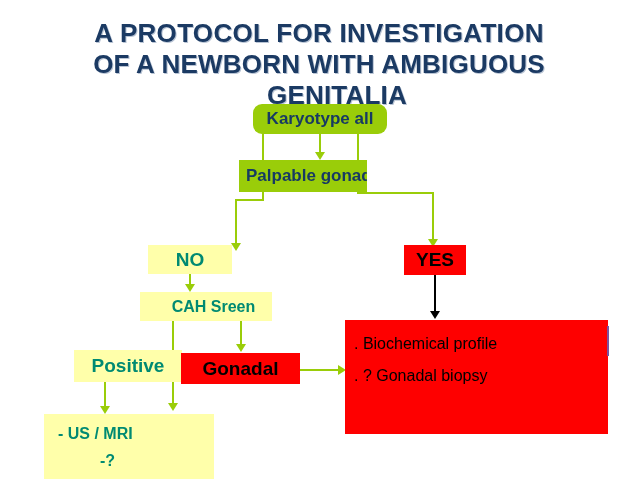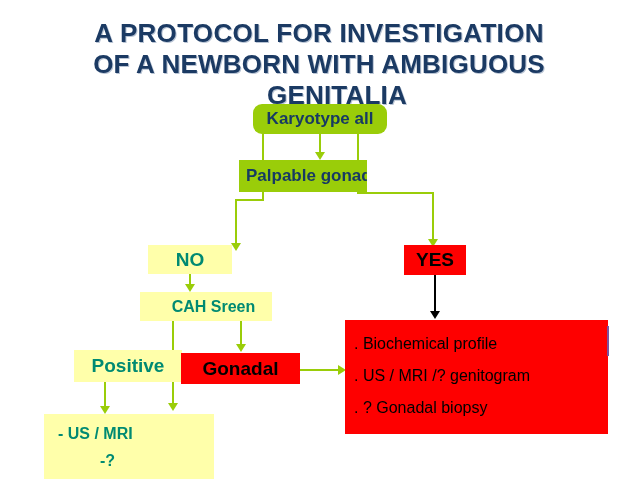--- a/index.html
+++ b/index.html
@@ -226,21 +226,20 @@
   <div id="n-positive" class="node pale-box">
     <span>Positive</span>
   </div>
 
   <div id="n-negative" class="node red-box">
     <span>Gonadal</span>
   </div>
 
   <div id="n-workup">
     <span class="wline">.  Biochemical profile</span>
-    <span class="wline">. US / MRI /? genitogram</span>
     <span class="wline">. ? Gonadal biopsy</span>
   </div>
 
   <div id="n-bottom">
     <span class="bline">- US / MRI</span>
     <span class="bline indent">-?</span>
     <span class="bline">Genitogram</span>
   </div>
 
   <div id="stray-line"></div>

